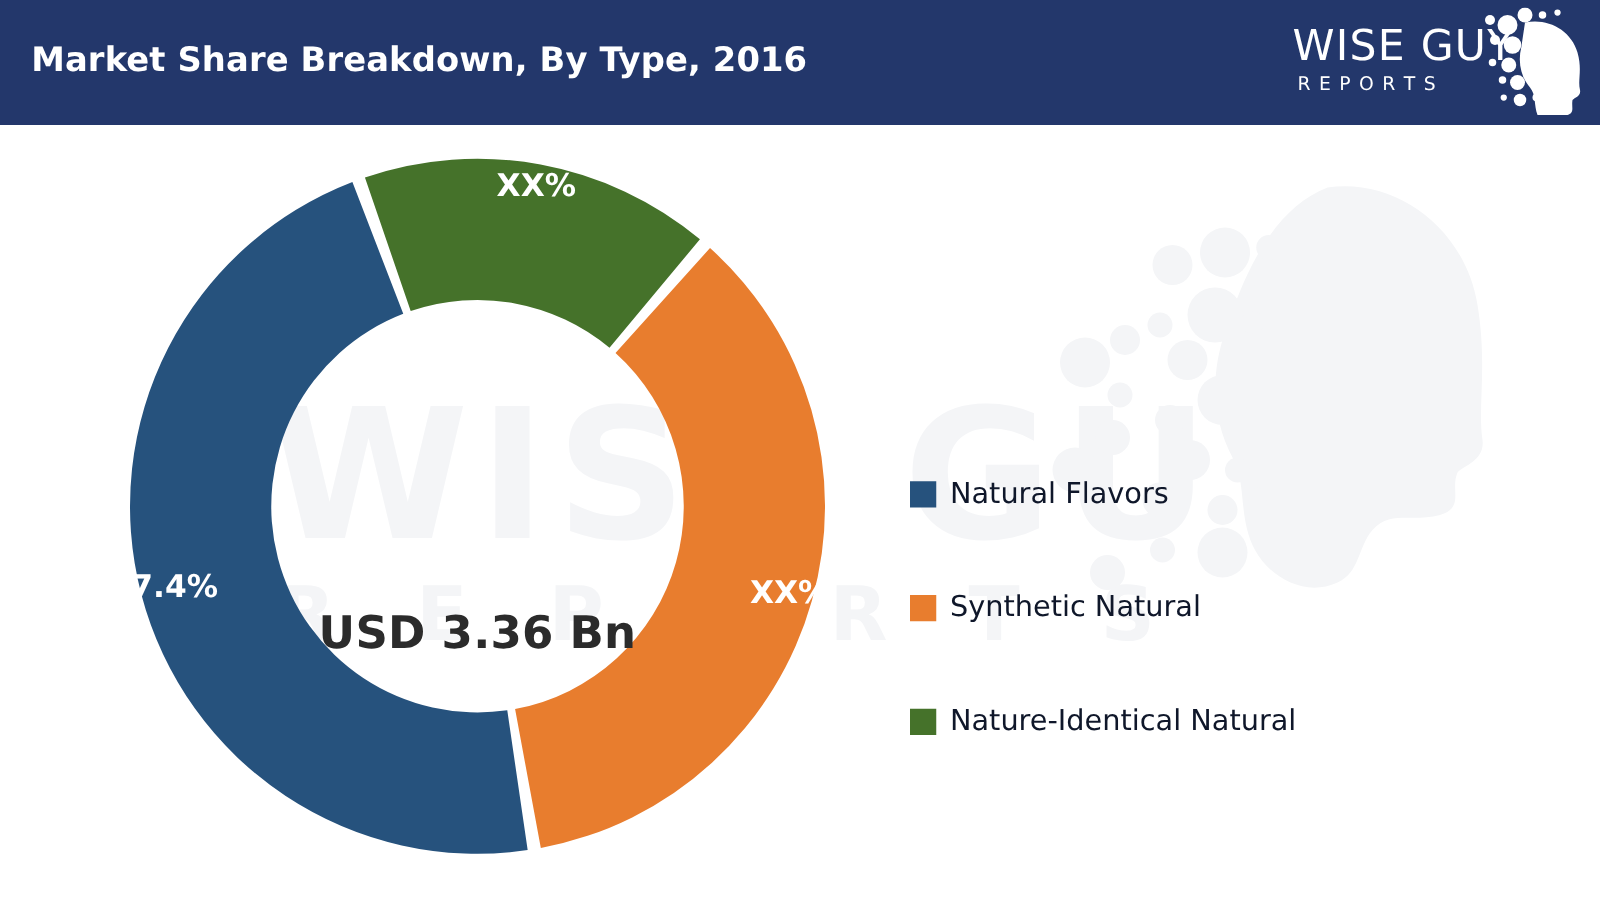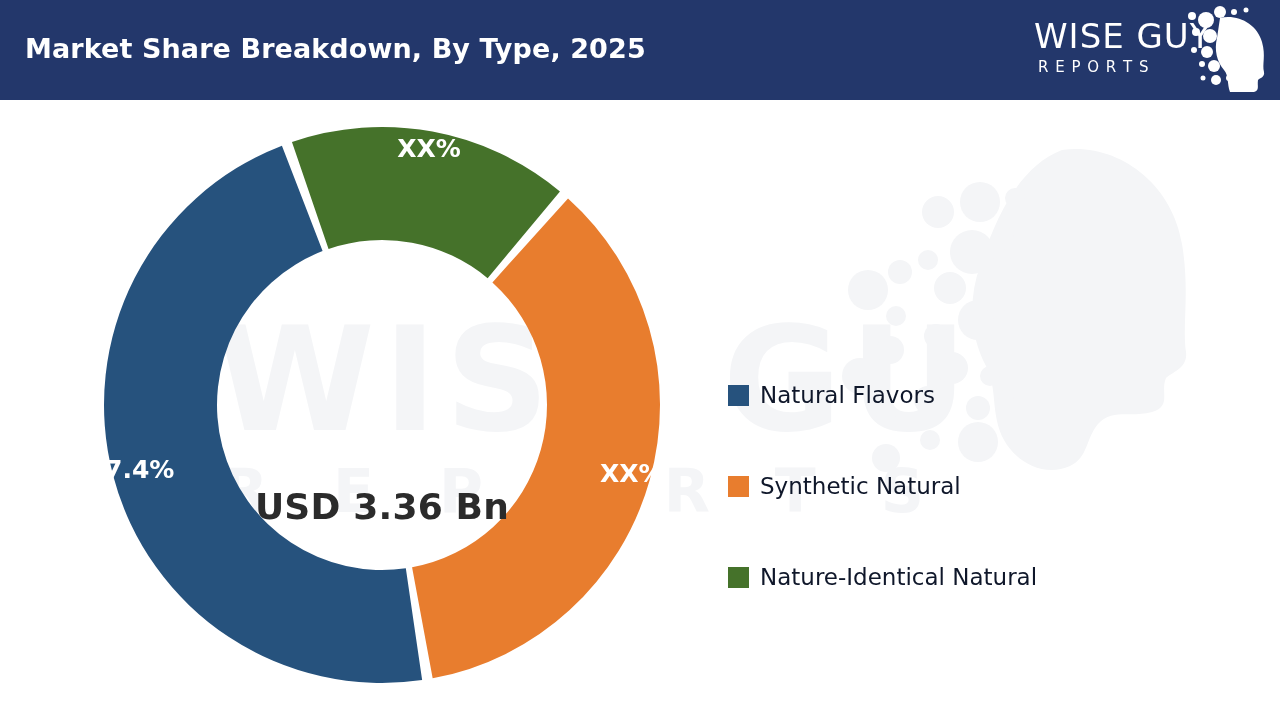--- a/index.html
+++ b/index.html
@@ -127,21 +127,21 @@
     white-space: nowrap;
     line-height: 1;
   }
 </style>
 </head>
 <body>
 
 <div id="page">
 
   <div id="header-bar">
-    <div id="chart-title">Market Share Breakdown, By Type, 2025</div>
+    <div id="chart-title">Market Share Breakdown, By Type, 2016</div>
 
     <div id="logo">
       <svg width="250" height="88" viewBox="0 0 250 88">
         <text id="logo-line1" x="10" y="42" font-family="DejaVu Sans, Liberation Sans, sans-serif" font-size="34" fill="#ffffff" letter-spacing="1">WISE GUY</text>
         <text id="logo-line2" x="14" y="66" font-family="DejaVu Sans, Liberation Sans, sans-serif" font-size="15" fill="#ffffff" letter-spacing="1">R E P O R T S</text>
         <g fill="#ffffff">
           <path d="M196 12 C214 8 233 18 238 36 C242 50 238 58 240 66 C241 71 236 72 234 74
                    C233 80 236 84 230 86 L206 86 C203 78 205 70 200 64 C193 56 190 44 193 32 Z"></path>
           <circle cx="196" cy="6" r="6"></circle>
           <circle cx="182" cy="14" r="8"></circle>

